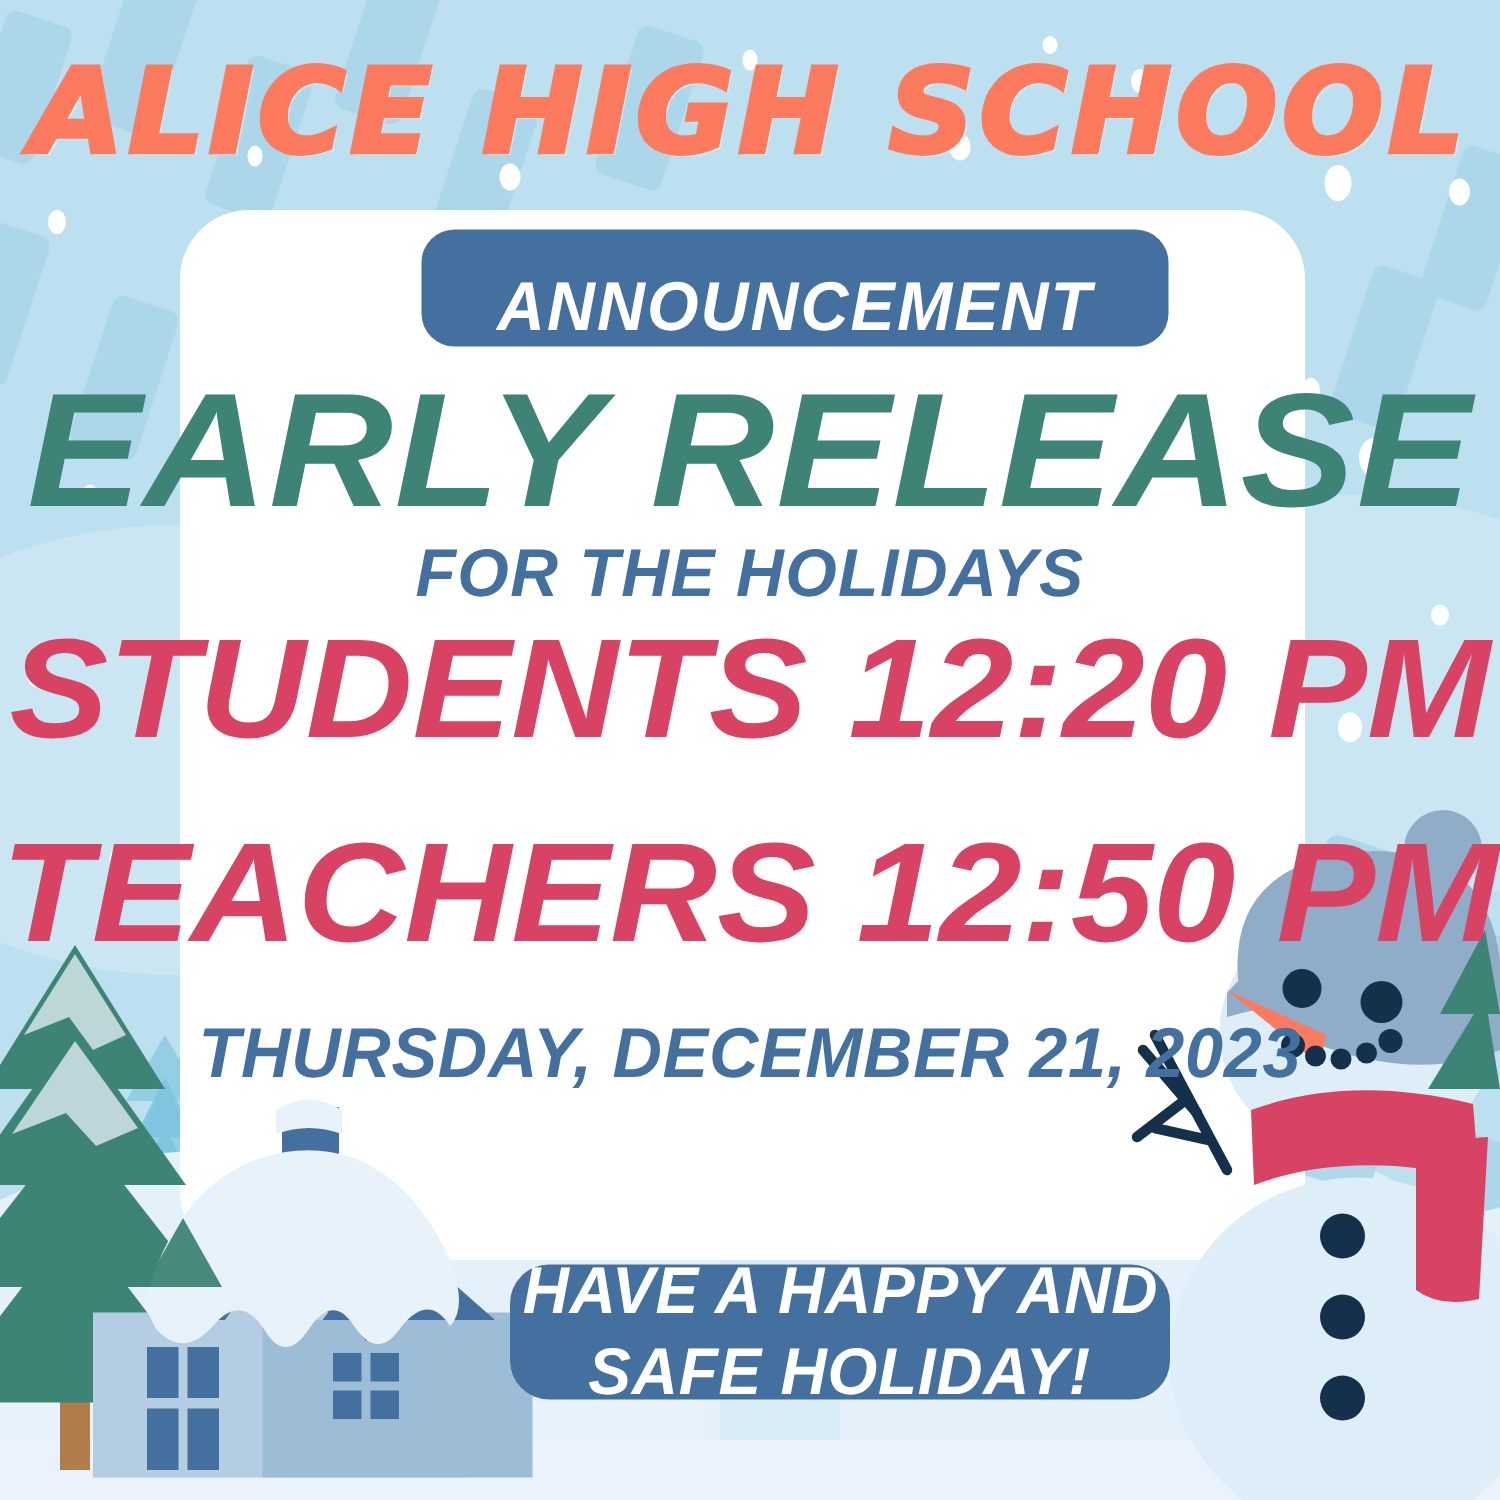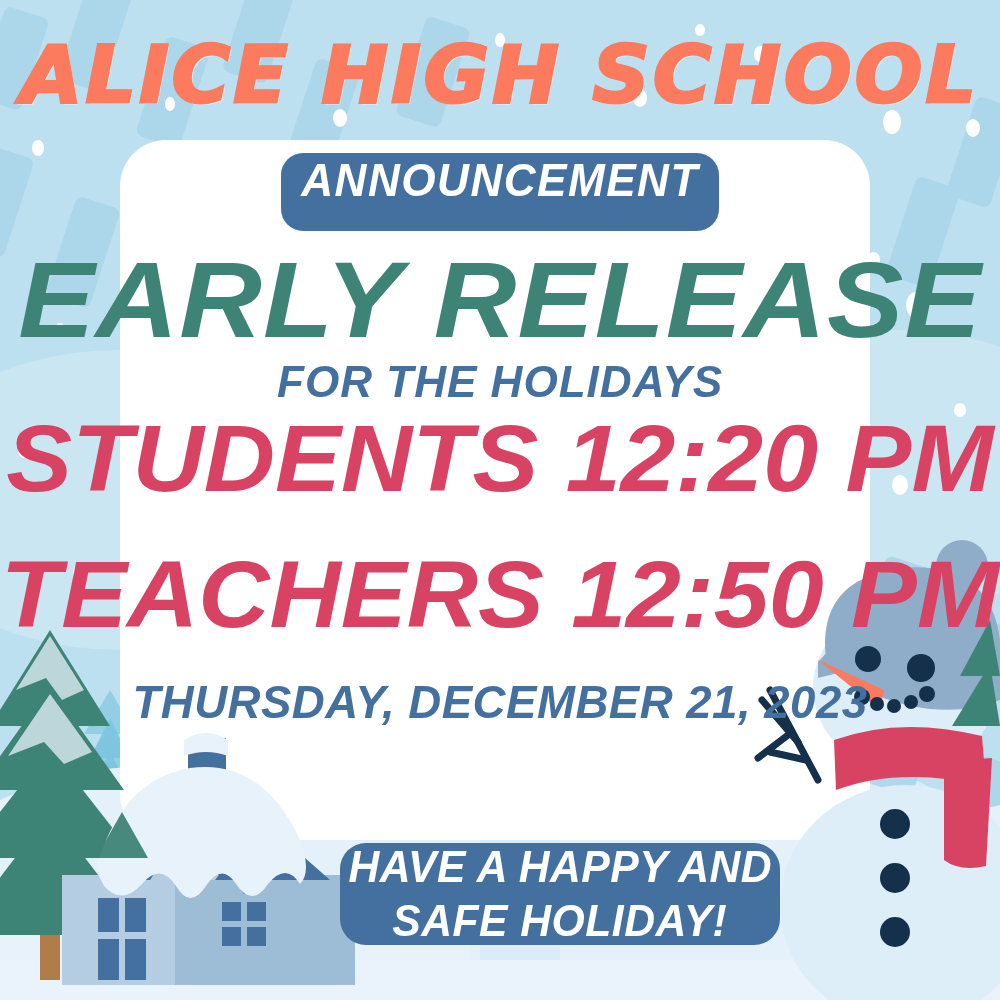--- a/index.html
+++ b/index.html
@@ -78,26 +78,26 @@
       0 0 0 #fc7a5e,
       2px 2px 0 rgba(255,255,255,0.55);
     line-height: 1;
     transform: scaleX(1.02);
   }
 
   
   #announcement-badge {
     left: 281px;
     top: 153px;
-    width: 438px;
+    width: 498px;
     height: 78px;
     background: #44709f;
     border-radius: 22px;
     display: flex;
-    align-items: flex-start;
+    align-items: flex-end;
     justify-content: center;
   }
   #announcement-label {
     color: #ffffff;
     font-family: "Liberation Sans Narrow", "Liberation Sans", sans-serif;
     font-weight: bold;
     font-size: 46px;
     letter-spacing: 1.5px;
     transform: scaleX(0.96);
     white-space: nowrap;
@@ -162,21 +162,21 @@
     letter-spacing: 0.5px;
     transform: scaleX(0.97);
     white-space: nowrap;
   }
 
   
   #closing-banner {
     left: 340px;
     top: 843px;
     width: 440px;
-    height: 102px;
+    height: 90px;
     background: #44709f;
     border-radius: 26px;
     display: flex;
     flex-direction: column;
     align-items: center;
     justify-content: center;
     gap: 2px;
   }
   .closing-line {
     color: #ffffff;

